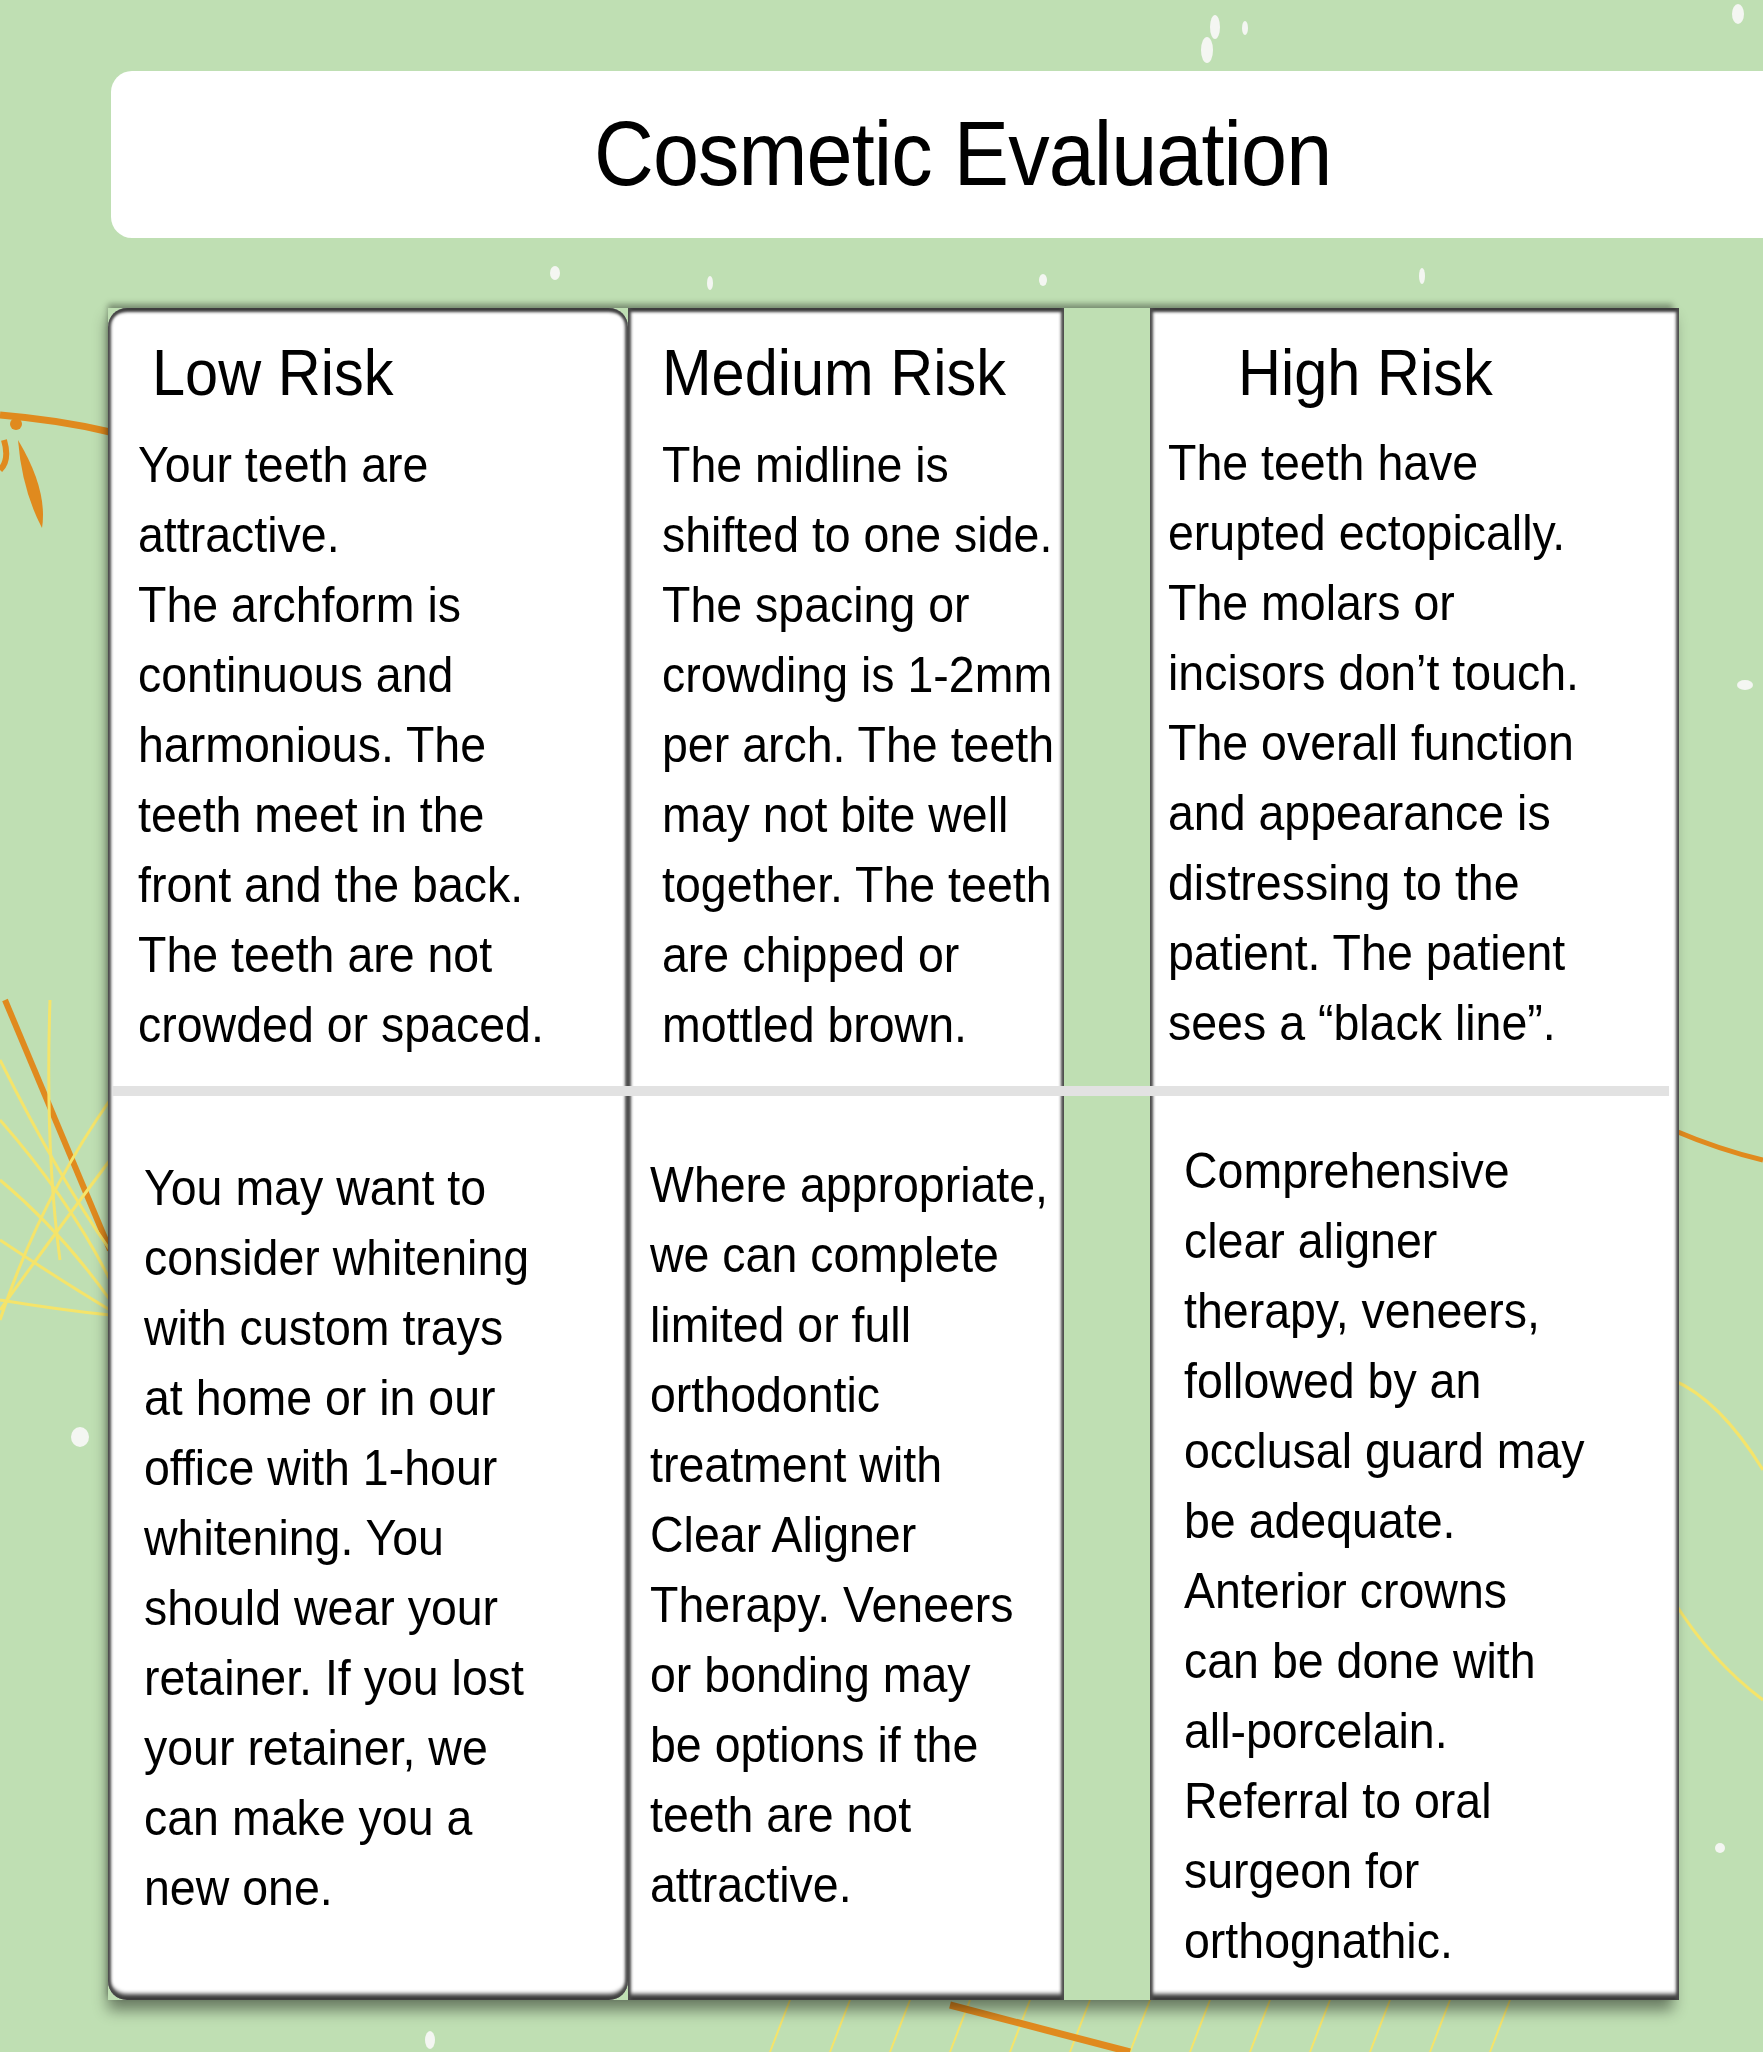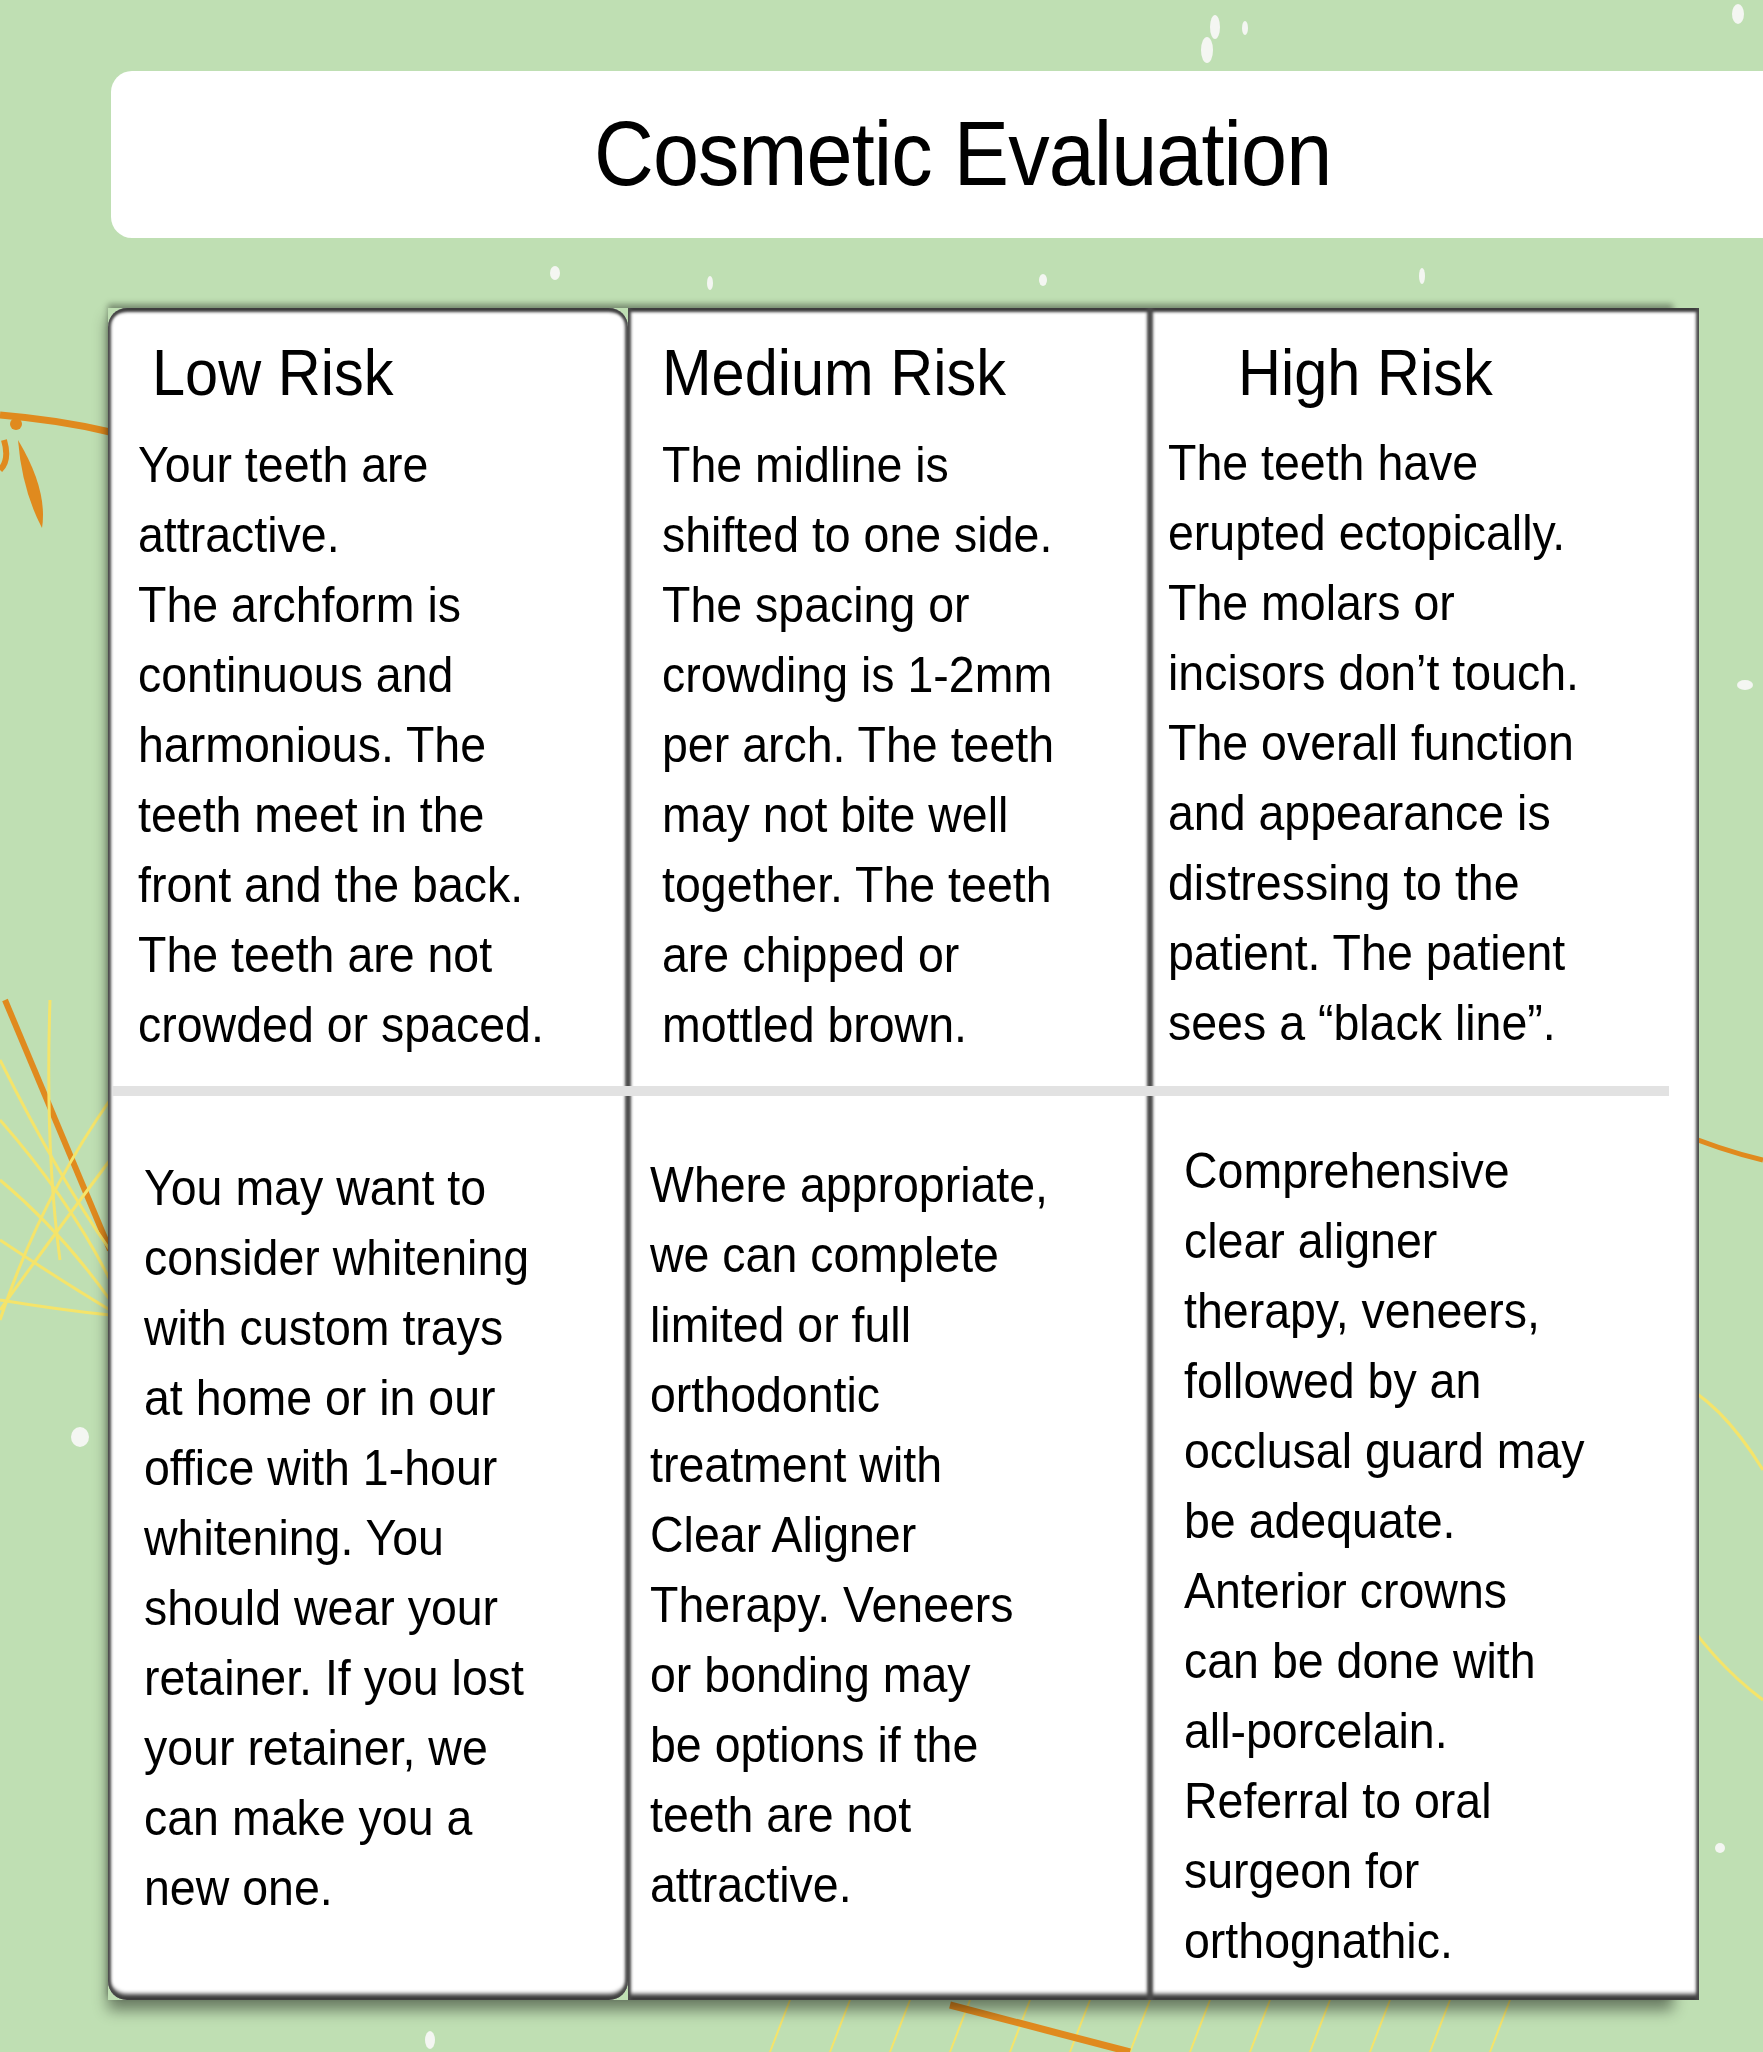--- a/index.html
+++ b/index.html
@@ -21,22 +21,22 @@
   .table-wrap {
     position:absolute; left:108px; top:308px; width:1565px; height:1692px;
     box-shadow: 0 10px 14px rgba(0,0,0,0.45), 0 -4px 6px rgba(0,0,0,0.35);
   }
   .col {
     position:absolute; top:0; height:100%; background:#fff;
     box-shadow: inset 4px 0 3px -1px #4a4a4a, inset -4px 0 3px -1px #4a4a4a,
                 inset 0 6px 3px -2px #3a3a3a, inset 0 -8px 4px -2px #3a3a3a;
   }
   .col-low { left:0; width:520px;border-radius:19px; }
-  .col-med { left:520px; width:522px; }
-  .col-high { left:1042px; width:549px; }
+  .col-med { left:520px; width:436px; }
+  .col-high { left:1042px; width:501px;padding-left:28px; }
   .row-divider {
     position:absolute; left:4px; right:4px; top:778px; height:10px; background:#e2e2e2;
   }
   .col-header {
     position:absolute; top:20px; font-size:64px; line-height:90px;
     transform-origin:left top; transform:scaleX(0.93); white-space:nowrap;
   }
   .cell-text {
     position:absolute; font-size:50px; line-height:70px; white-space:pre;
     transform-origin:left top; transform:scaleX(0.93);

